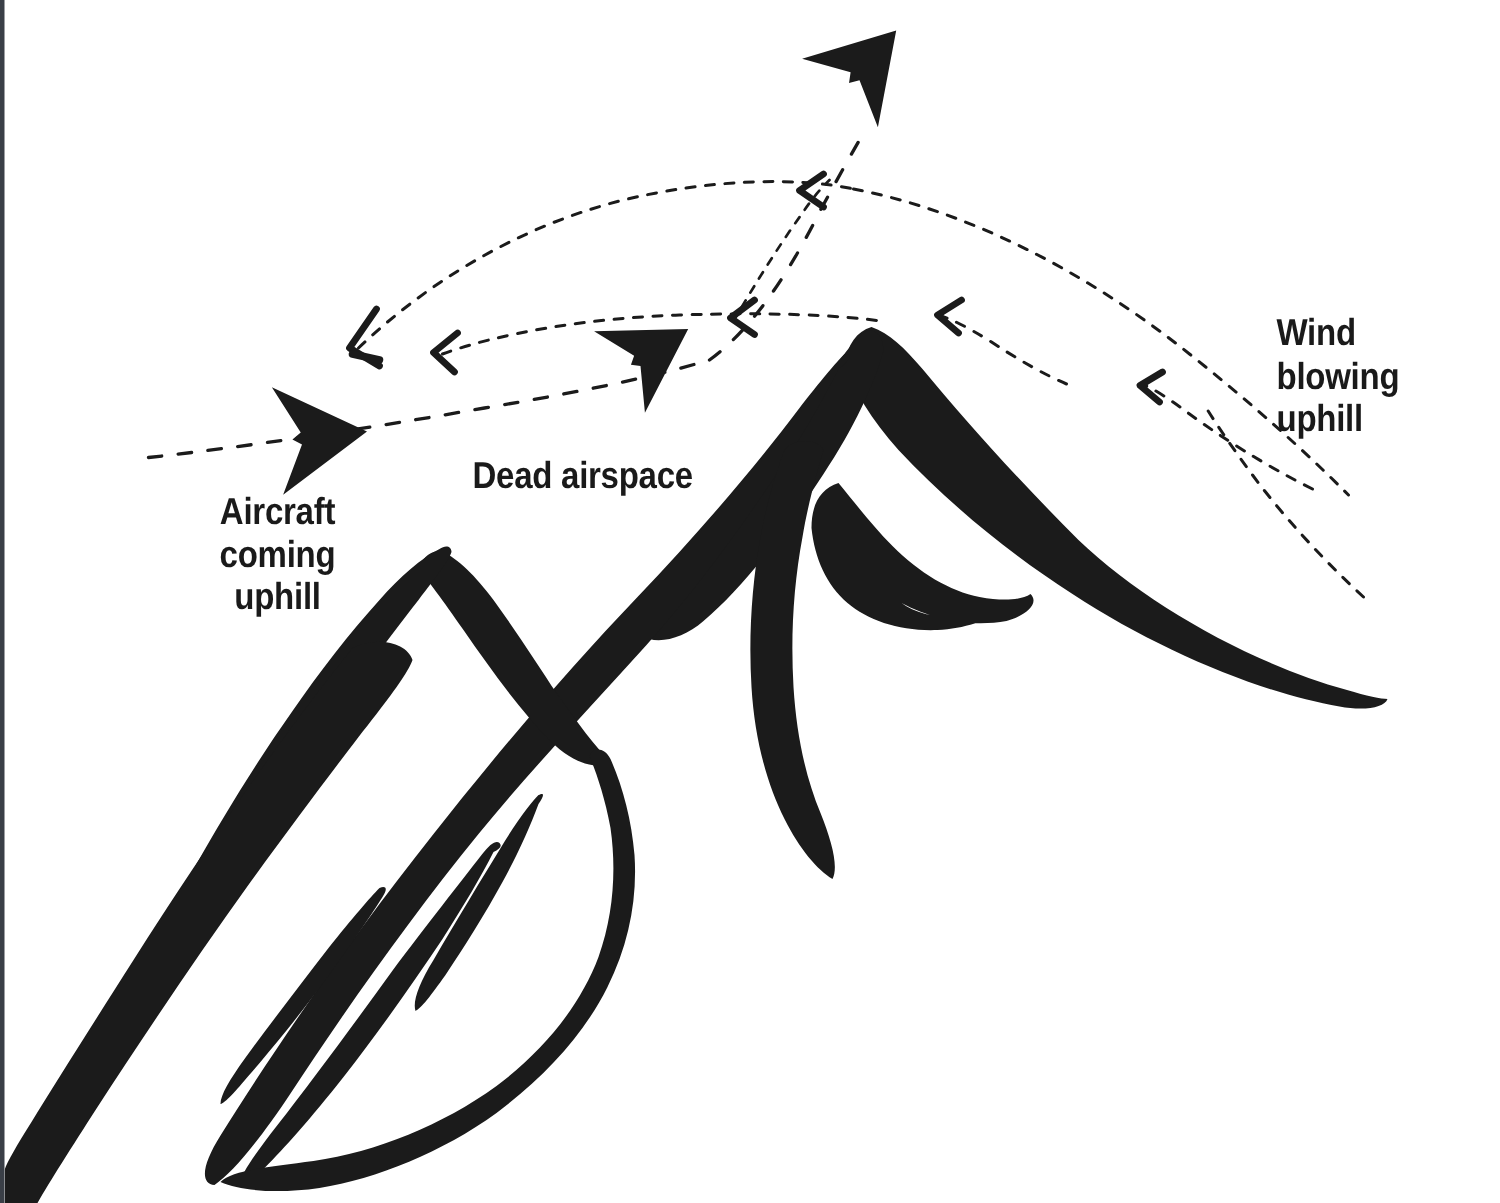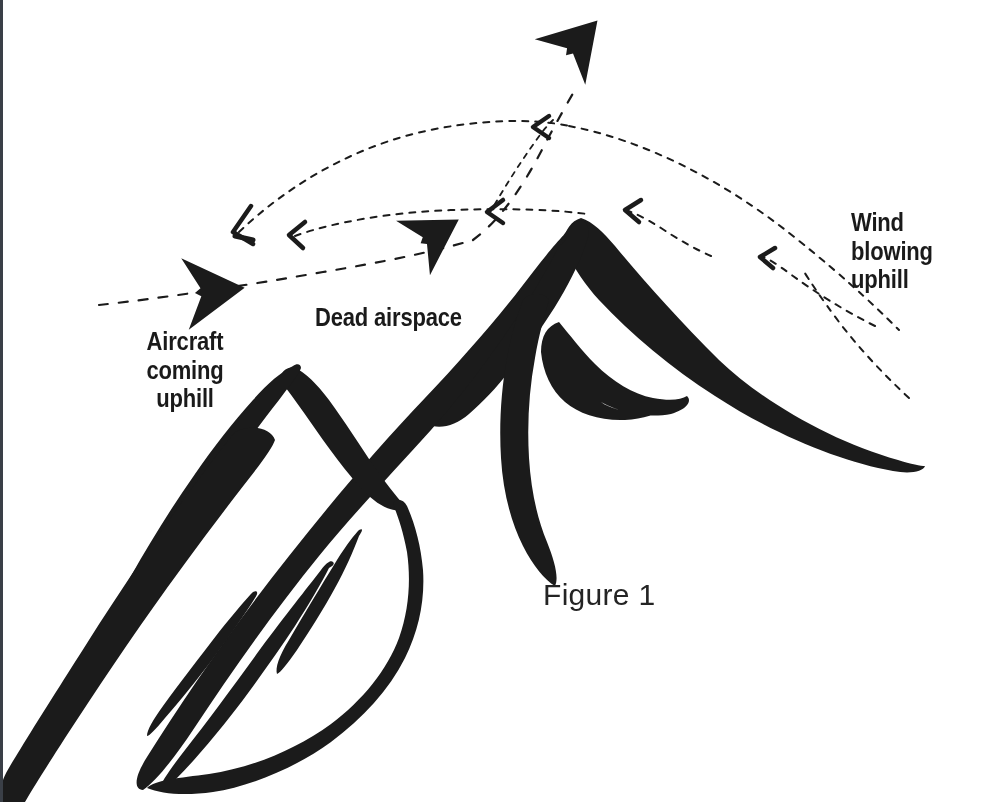--- a/index.html
+++ b/index.html
@@ -281,15 +281,14 @@
   <div class="label" id="label-aircraft">Aircraft
 coming
 uphill</div>
 
   <div class="label" id="label-dead-airspace">Dead airspace</div>
 
   <div class="label" id="label-wind">Wind
 blowing
 uphill</div>
 
-  <div id="caption-figure">Figure 1</div>
 
 </div>
 
 </body></html>

